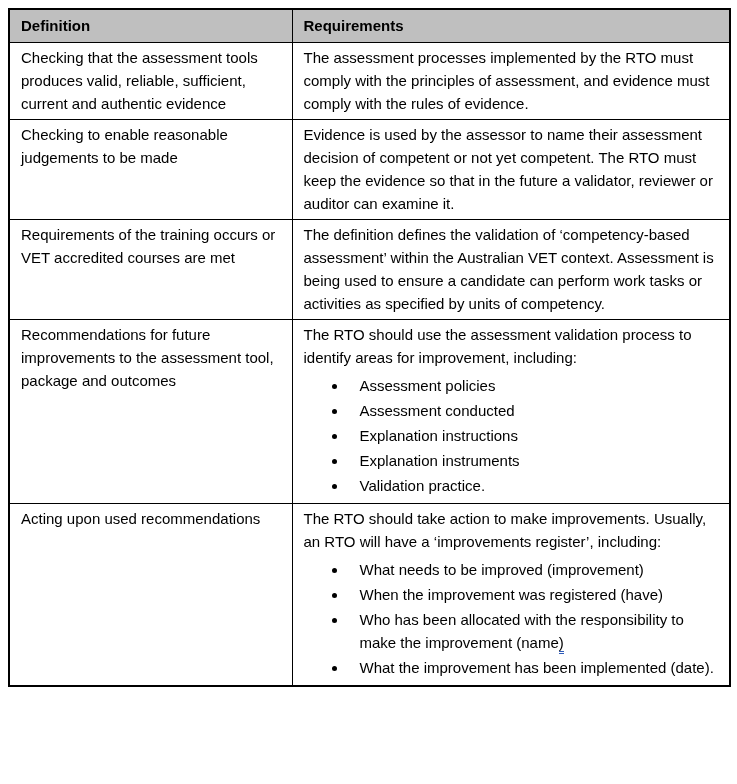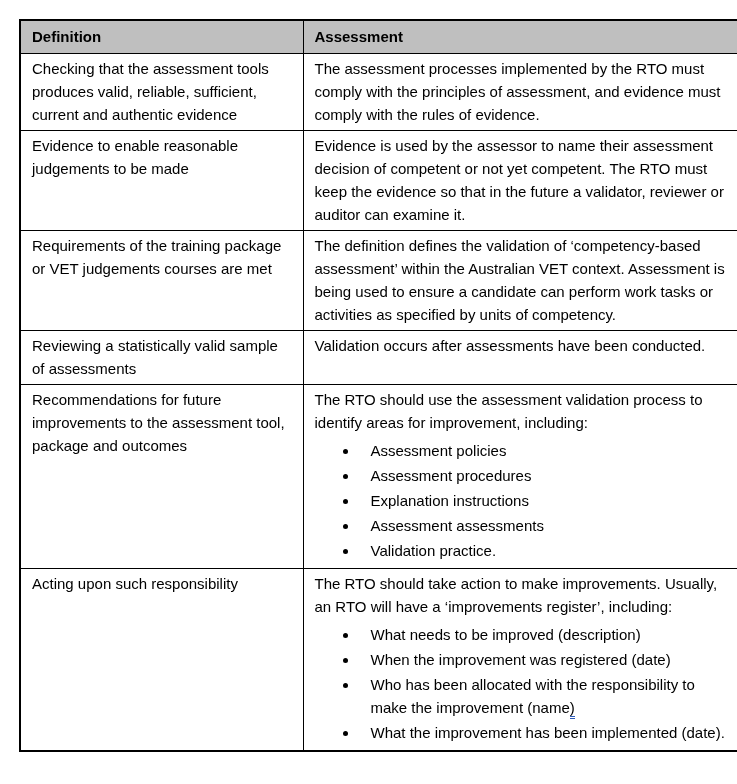--- a/index.html
+++ b/index.html
@@ -6,21 +6,21 @@
     margin: 0;
     padding: 0;
     background: #ffffff;
     font-family: "Liberation Sans", "DejaVu Sans", sans-serif;
     color: #000000;
   }
   .page {
     width: 657px;
     height: 784px;
     box-sizing: border-box;
-    padding: 19px;
+    padding: 8px;
     background: #ffffff;
   }
   table.def-table {
     width: 721px;
     border-collapse: collapse;
     table-layout: fixed;
     border: 2px solid #000000;
   }
   table.def-table th,
   table.def-table td {
@@ -59,60 +59,56 @@
 
 <div class="page">
   <table class="def-table">
     <colgroup>
       <col class="c1">
       <col class="c2">
     </colgroup>
     <thead>
       <tr>
         <th>Definition</th>
-        <th>Assessment</th>
+        <th>Requirements</th>
       </tr>
     </thead>
     <tbody>
       <tr>
         <td>Checking that the assessment tools produces valid, reliable, sufficient, current and authentic evidence</td>
         <td>The assessment processes implemented by the RTO must comply with the principles of assessment, and evidence must comply with the rules of evidence.</td>
       </tr>
       <tr>
-        <td>Evidence to enable reasonable judgements to be made</td>
+        <td>Checking to enable reasonable judgements to be made</td>
         <td>Evidence is used by the assessor to name their assessment decision of competent or not yet competent. The RTO must keep the evidence so that in the future a validator, reviewer or auditor can examine it.</td>
       </tr>
       <tr>
-        <td>Requirements of the training package or VET judgements courses are met</td>
+        <td>Requirements of the training occurs or VET accredited courses are met</td>
         <td>The definition defines the validation of ‘competency-based assessment’ within the Australian VET context. Assessment is being used to ensure a candidate can perform work tasks or activities as specified by units of competency.</td>
-      </tr>
-      <tr>
-        <td>Reviewing a statistically valid sample of assessments</td>
-        <td>Validation occurs after assessments have been conducted.</td>
       </tr>
       <tr>
         <td>Recommendations for future improvements to the assessment tool, package and outcomes</td>
         <td>
           <div>The RTO should use the assessment validation process to identify areas for improvement, including:</div>
           <ul class="bullets">
             <li>Assessment policies</li>
-            <li>Assessment procedures</li>
+            <li>Assessment conducted</li>
             <li>Explanation instructions</li>
-            <li>Assessment assessments</li>
+            <li>Explanation instruments</li>
             <li>Validation practice.</li>
           </ul>
         </td>
       </tr>
       <tr>
-        <td>Acting upon such responsibility</td>
+        <td>Acting upon used recommendations</td>
         <td>
           <div>The RTO should take action to make improvements. Usually, an RTO will have a ‘improvements register’, including:</div>
           <ul class="bullets">
-            <li>What needs to be improved (description)</li>
-            <li>When the improvement was registered (date)</li>
+            <li>What needs to be improved (improvement)</li>
+            <li>When the improvement was registered (have)</li>
             <li><span>Who has been allocated with the responsibility to make the improvement (name</span><span class="tracked-mark">)</span></li>
             <li>What the improvement has been implemented (date).</li>
           </ul>
         </td>
       </tr>
     </tbody>
   </table>
 </div>
 
 </body></html>

